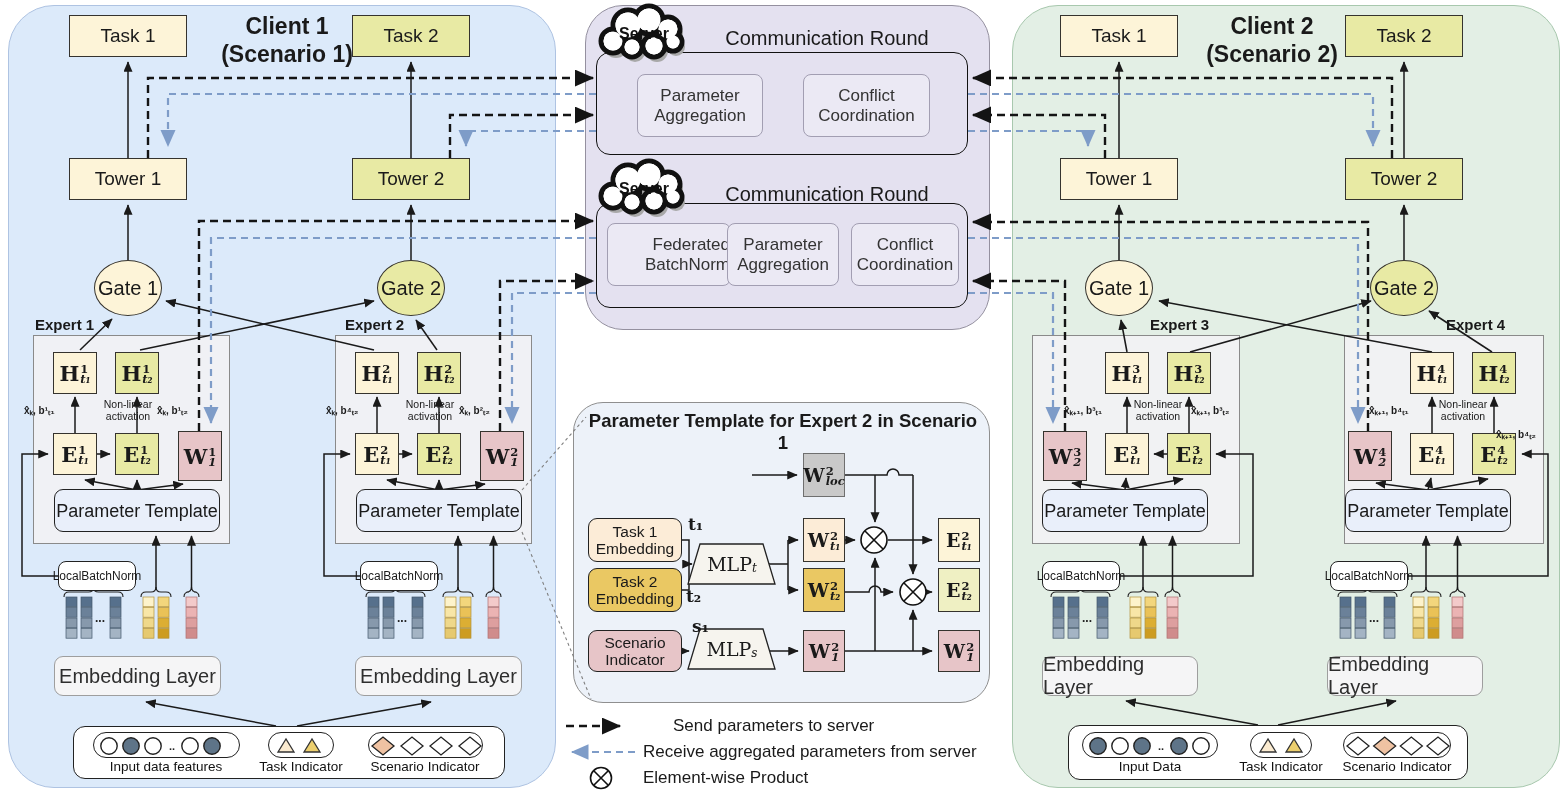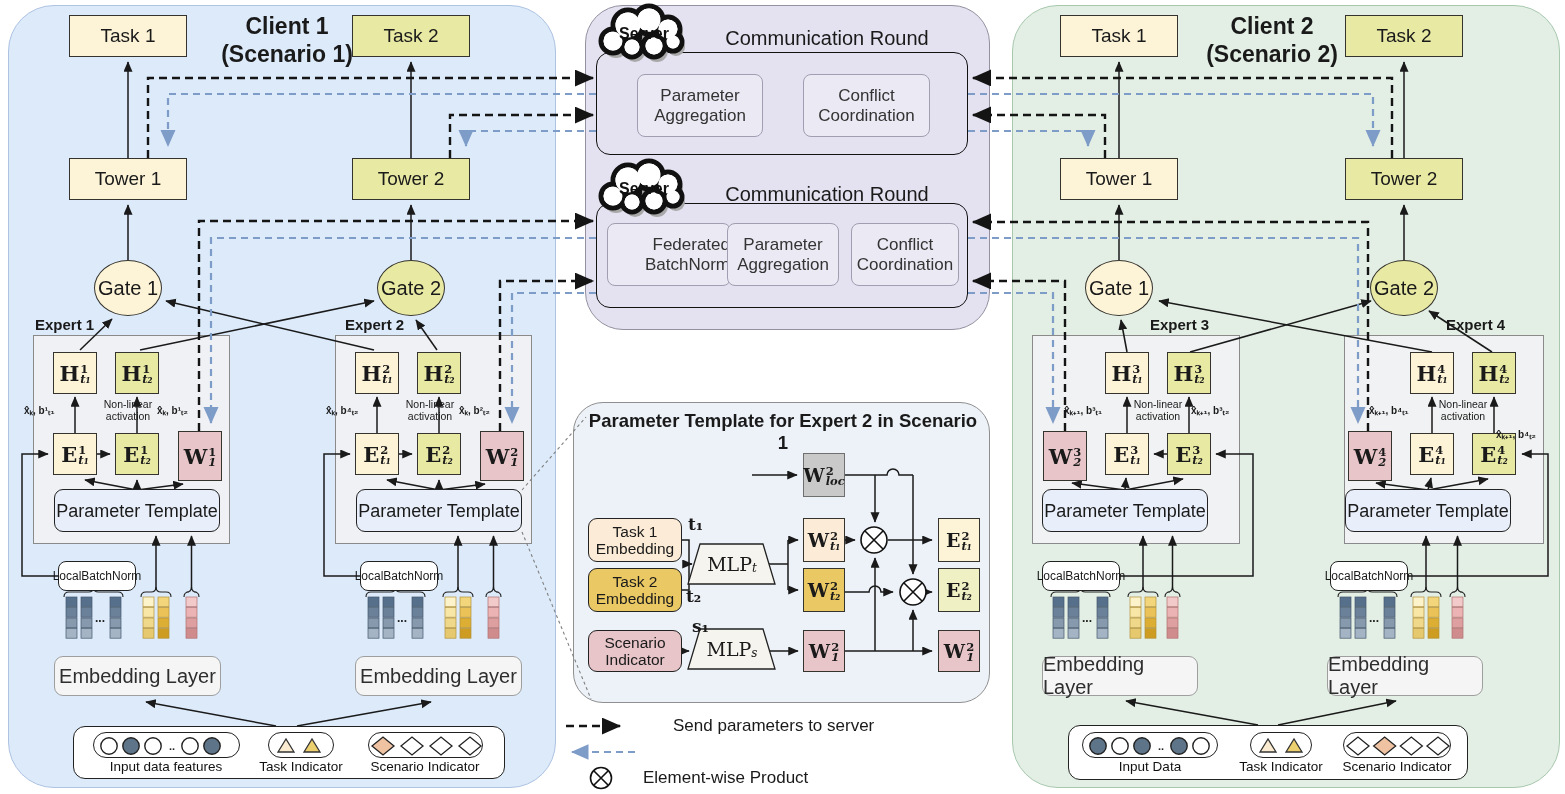--- a/index.html
+++ b/index.html
@@ -739,16 +739,17 @@
       <div class="lgsub" style="left: 1343px; top: 732px; width: 108px; height: 26px;">
         <svg width="108" height="26" style="position: absolute; left: 0px; top: 0px;">
           <polygon points="3,13 14,4 25,13 14,22" fill="#fff" stroke="#222" stroke-width="1.3"></polygon>
           <polygon points="29.66666666666667,13 40.66666666666667,4 51.66666666666667,13 40.66666666666667,22" fill="#efc2a2" stroke="#222" stroke-width="1.3"></polygon>
           <polygon points="56.33333333333334,13 67.33333333333334,4 78.33333333333334,13 67.33333333333334,22" fill="#fff" stroke="#222" stroke-width="1.3"></polygon>
           <polygon points="83,13 94,4 105,13 94,22" fill="#fff" stroke="#222" stroke-width="1.3"></polygon>
         </svg>
       </div>
       <div class="cap" style="left: 1332px; top: 759px; width: 130px;">Scenario Indicator</div>
       <div class="legtext" style="left: 673px; top: 716px;">Send parameters to server</div>
+      <div class="legtext" style="left: 643px; top: 742px;">Receive aggregated parameters from server</div>
       <div class="legtext" style="left: 643px; top: 768px;">Element-wise Product</div>
     </div>
 
 </div>
 
 </body></html>

